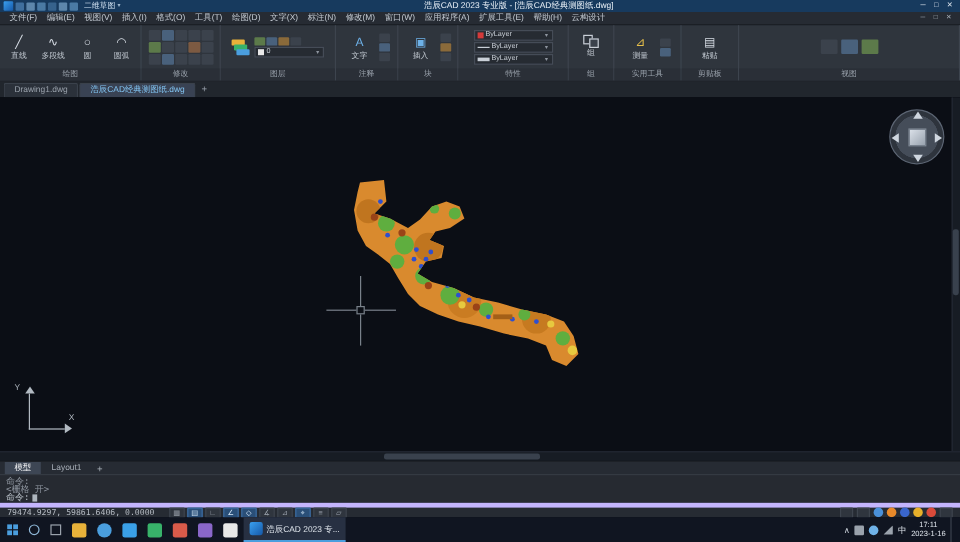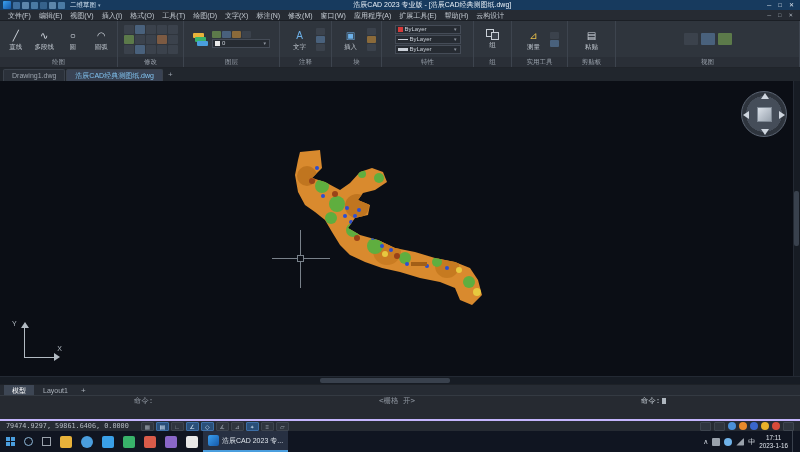--- a/index.html
+++ b/index.html
@@ -91,29 +91,29 @@
 
   
   .hscroll{height:8px;background:#171c24;border-top:1px solid #232933;position:relative;flex:0 0 auto}
   .hthumb{position:absolute;left:320px;top:1px;height:5px;width:130px;background:#39414d;border-radius:2px}
   .layouttabs{height:11px;background:#262b33;display:flex;align-items:center;padding-left:4px;gap:1px;flex:0 0 auto;border-top:1px solid #1d2127}
   .ltab{font-size:7px;padding:0 8px;height:11px;line-height:11px;color:#aab1ba}
   .ltab.active{background:#3d4654;color:#fff}
   .lplus{font-size:8px;color:#aab1ba;padding:0 4px}
 
   
-  .cmd{height:24px;background:#262a31;border-top:1px solid #343a42;padding:1px 21px;flex:0 0 auto;
+  .cmd{height:24px;background:#262a31;border-top:1px solid #343a42;padding:1px 5px;flex:0 0 auto;
     font-family:"DejaVu Sans Mono","Liberation Mono",monospace;font-size:7.5px;color:#b9c0c8;
-    display:flex;flex-direction:row;justify-content:space-around}
+    display:flex;flex-direction:column;justify-content:space-around}
   .cmd-line{height:7px;line-height:7px;white-space:nowrap}
   .cmd-line.dim{color:#8d949e}
   .caret{display:inline-block;width:4px;height:6px;background:#aeb6be;margin-left:2px;vertical-align:-1px}
 
   
-  .statusbar{height:12px;background:#262b33;border-top:2px solid #c4b5fd;display:flex;align-items:center;padding:0 6px;gap:2px;flex:0 0 auto}
+  .statusbar{height:12px;background:#262b33;border-top:4px solid #c4b5fd;display:flex;align-items:center;padding:0 6px;gap:2px;flex:0 0 auto}
   .coords{font-family:"DejaVu Sans Mono","Liberation Mono",monospace;font-size:6.8px;color:#b6bcc4;margin-right:10px;white-space:nowrap}
   .stog{width:13px;height:9px;background:#2f353e;border:1px solid #3e454f;border-radius:1px;
     font-size:6px;line-height:8px;text-align:center;color:#9aa2ac;cursor:default}
   .stog.on{background:#2a4f78;border-color:#3c6ea6;color:#d6e8f8}
   .sright{margin-left:auto;display:flex;gap:3px;align-items:center}
   .sdot{width:8px;height:8px;border-radius:50%}
   .sbox{width:11px;height:9px;background:#2f353e;border:1px solid #3e454f;border-radius:1px}
 
   
   .taskbar{height:21px;background:#101521;display:flex;align-items:center;padding:0 2px;gap:1px;flex:0 0 auto}

